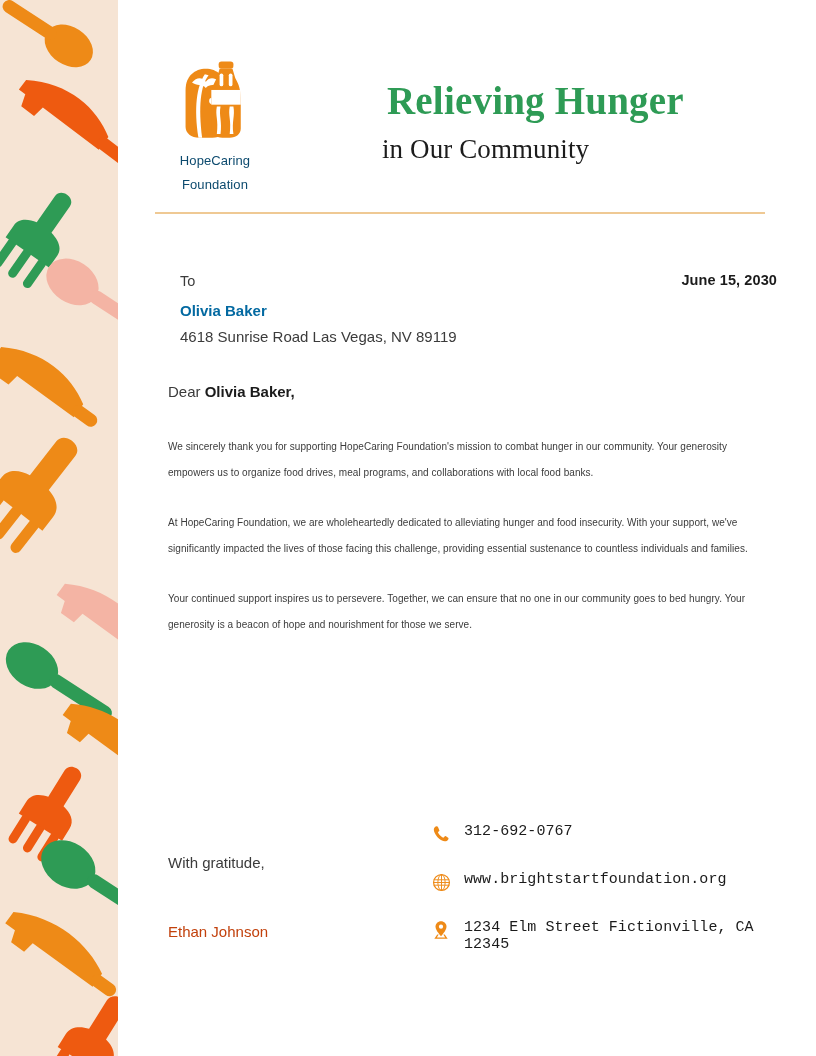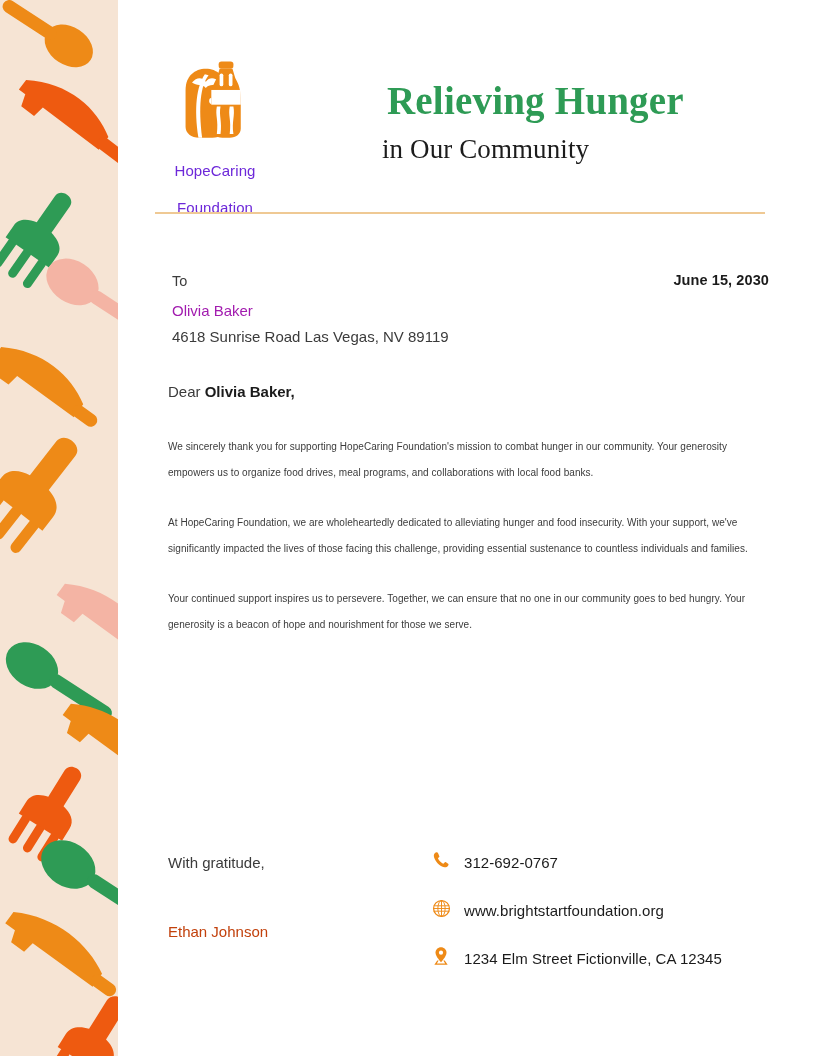--- a/index.html
+++ b/index.html
@@ -59,25 +59,25 @@
     width: 120px;
     text-align: center;
   }
   .brand-mark {
     width: 92px;
     height: 92px;
     margin: 0 auto;
     display: block;
   }
   .brand-name {
-    font-size: 15px;
-    color: #6d28d9;
+    font-size: 13px;
+    color: #0c4a6e;
     line-height: 1.65;
     letter-spacing: .1px;
-    margin-top: 12px;
+    margin-top: 3px;
   }
   .titleblock {
     position: absolute;
     left: 192px;
     top: 26px;
     width: 420px;
   }
   .title-main {
     font-family: "Liberation Serif", serif;
     font-weight: bold;
@@ -104,21 +104,21 @@
     left: 37px;
     top: 212px;
     width: 610px;
     height: 2px;
     background: #EFC994;
   }
 
   
   .meta {
     position: absolute;
-    left: 54px;
+    left: 62px;
     top: 272px;
     width: 597px;
   }
   .meta-row {
     position: relative;
     height: 26px;
   }
   .lbl-to {
     font-size: 14.5px;
     color: #3b3b3b;
@@ -127,22 +127,22 @@
     position: absolute;
     right: 0;
     top: 0;
     font-size: 14.5px;
     font-weight: bold;
     color: #1b1b1b;
     letter-spacing: .1px;
   }
   .recipient-name {
     font-size: 15px;
-    font-weight: normal;
-    color: #a21caf;
+    font-weight: bold;
+    color: #0369a1;
     line-height: 1.75;
   }
   .recipient-addr {
     font-size: 15px;
     color: #3b3b3b;
     line-height: 1.75;
   }
 
   .salutation {
     position: absolute;
@@ -188,22 +188,23 @@
     color: #c2410c;
   }
   .contacts {
     position: absolute;
     left: 312px;
     top: 823px;
     width: 340px;
   }
   .contact-row {
     display: flex;
-    align-items: flex-end;
+    align-items: flex-start;
     height: 48px;
+    font-family: Liberation Mono, monospace;
   }
   .contact-ico {
     width: 22px;
     min-width: 22px;
     height: 22px;
     margin-right: 12px;
     display: flex;
     align-items: center;
     justify-content: center;
   }

